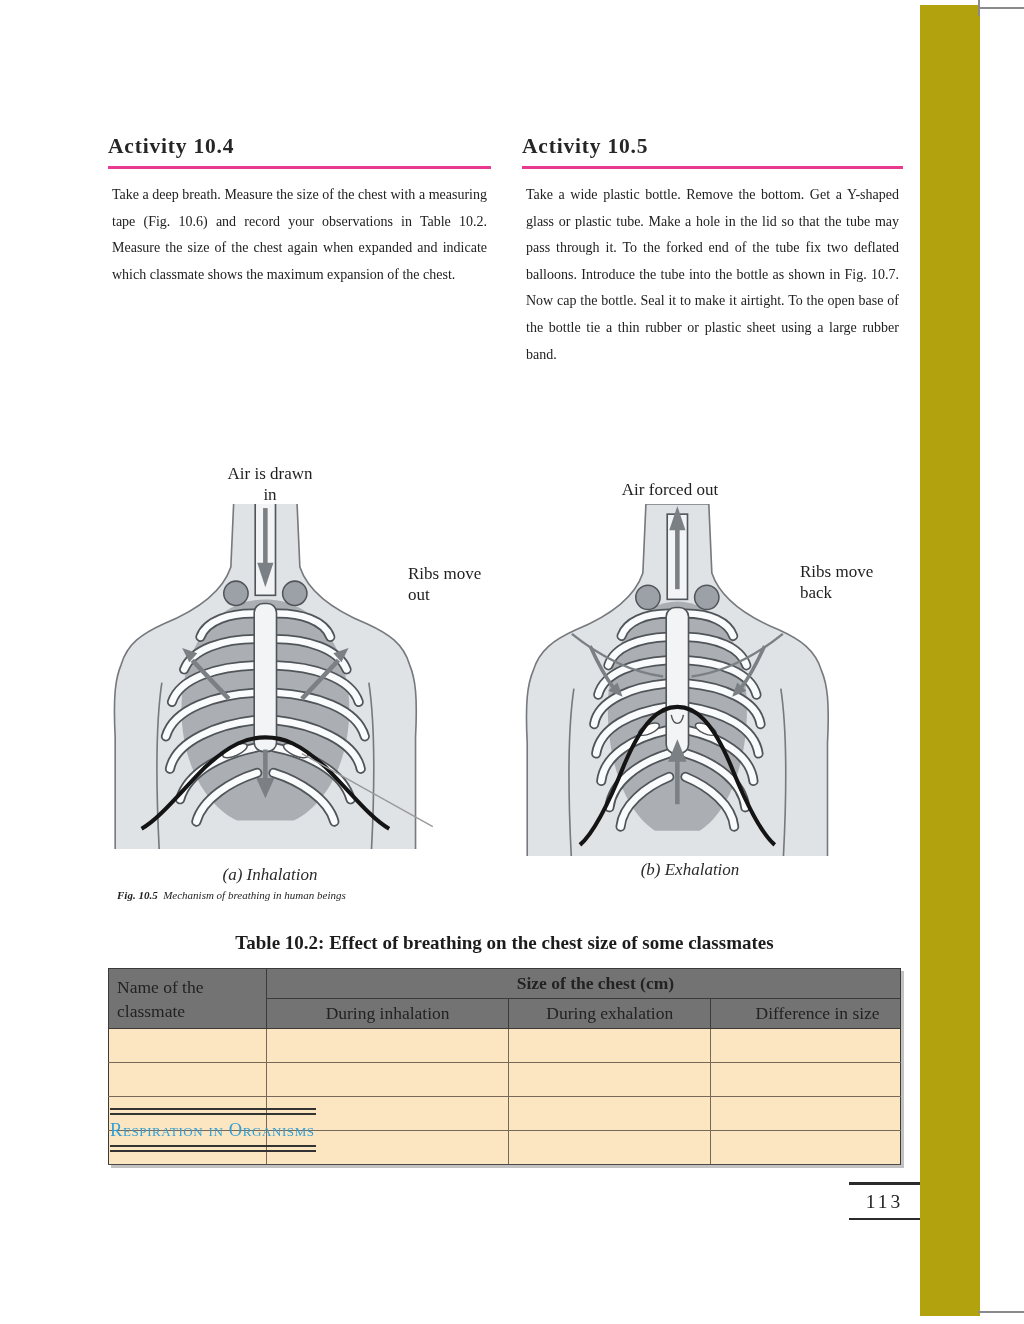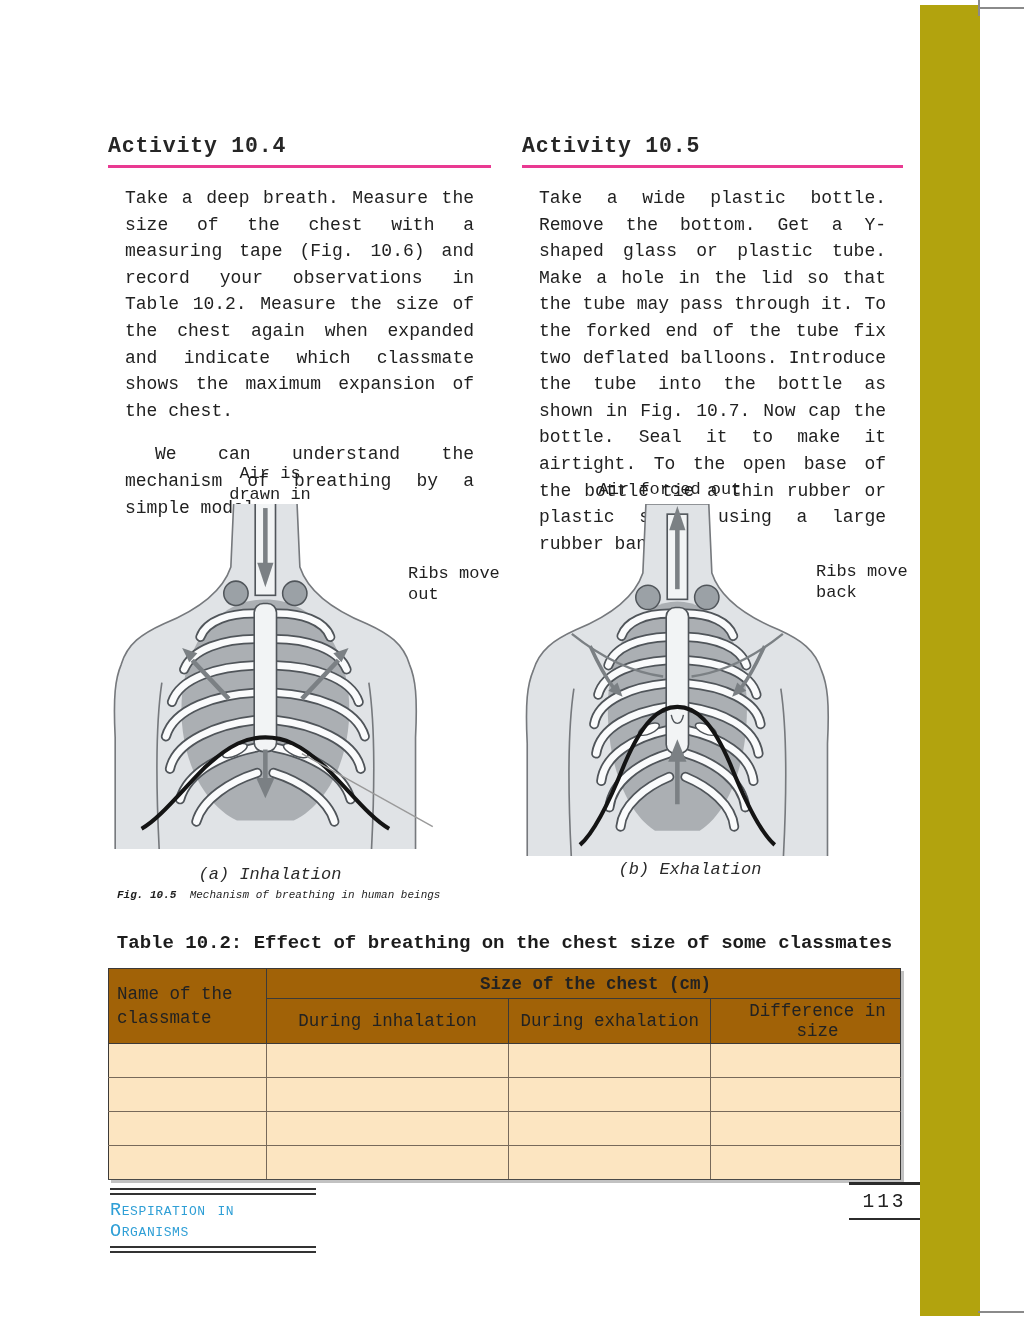--- a/index.html
+++ b/index.html
@@ -1,25 +1,25 @@
 <!DOCTYPE html>
 <html><head>
 <meta charset="utf-8">
 <style>
   html,body{margin:0;padding:0;background:#ffffff;}
   .page{position:relative;width:1024px;height:1324px;background:#ffffff;overflow:hidden;
-        font-family:Liberation Mono, monospace;color:#212121;}
+        font-family:Liberation Serif, serif;color:#212121;}
 
   
   .col{position:absolute;top:134px;}
   .col-left{left:108px;width:383px;}
   .col-right{left:522px;width:381px;}
   .act-title{font-size:21.5px;font-weight:600;letter-spacing:0.8px;color:#262626;margin:0 0 7px 0;}
   .pink-rule{height:3px;background:#e93a92;margin:0 0 13px 0;}
-  .body-p{font-size:18px;line-height:26.6px;text-align:justify;margin:17px;}
+  .body-p{font-size:14px;line-height:26.6px;text-align:justify;margin:4px;}
   .body-p.indent{text-indent:30px;}
 
   
   .panel{position:absolute;}
   .panel-a{left:95px;top:458px;width:405px;height:430px;}
   .panel-b{left:505px;top:458px;width:418px;height:430px;}
   .fig-label{position:absolute;font-size:17px;line-height:20.5px;color:#1f1f1f;}
   .centered{text-align:center;}
   .panel-caption{position:absolute;font-style:italic;font-size:17px;color:#2a2a2a;text-align:center;}
   .fig-caption{position:absolute;left:117px;top:889px;width:790px;font-size:11px;color:#1d1d1d;}
@@ -28,52 +28,51 @@
   svg{display:block;}
   .rib-o{fill:none;stroke:#50555a;stroke-width:10;stroke-linecap:round;}
   .rib-i{fill:none;stroke:#fafbfc;stroke-width:6.5;stroke-linecap:round;}
 
   
   .tbl-title{position:absolute;left:108px;top:932px;width:793px;text-align:center;
              font-size:19px;font-weight:bold;color:#1c1c1c;}
   table.obs{position:absolute;left:108px;top:968px;width:793px;border-collapse:collapse;
             box-shadow:3px 3px 0 rgba(120,120,120,0.45);}
   table.obs th, table.obs td{border:1.6px solid #3c3a38;box-sizing:border-box;}
-  table.obs thead th{background:#a16207;font-size:17.5px;color:#222;font-weight:normal;padding:2px 8px;}
+  table.obs thead th{background:#737373;font-size:17.5px;color:#222;font-weight:normal;padding:2px 8px;}
   th.corner{width:158px;text-align:left;vertical-align:middle;line-height:24px;}
   th.group{font-weight:bold !important;text-align:center;height:30px;}
   th.sub{text-align:center;height:30px;}
   table.obs tbody td{background:#fce5c1;height:34px;border-color:#77695a;}
   table.obs tbody tr td{border-left-color:#77695a;border-right-color:#77695a;}
   table.obs tbody tr:last-child td{border-bottom-color:#4a4a48;}
   table.obs td:first-child, table.obs th:first-child{border-left-color:#3c3a38;}
   table.obs td:last-child, table.obs th:last-child{border-right-color:#3c3a38;padding-left:32px;}
 
   
-  .footer-left{position:absolute;left:110px;top:1188px;width:206px;}
+  .footer-left{position:absolute;left:110px;top:1108px;width:206px;}
   .dbl{height:7px;border-top:2px solid #333;border-bottom:2px solid #333;box-sizing:border-box;}
   .chapter{font-variant:small-caps;color:#2f9fd6;font-size:18.5px;letter-spacing:0.6px;margin:5px 0 4px 0;}
   .footer-right{position:absolute;left:849px;top:1182px;width:71px;}
   .srule{height:2.6px;background:#2b2b2b;}
   .pagenum{text-align:center;font-size:19.5px;letter-spacing:3px;color:#222;margin:6px 0 5px 0;}
 
   
   .olive-band{position:absolute;left:920px;top:5px;width:60px;height:1311px;background:#b2a30e;}
   .crop{position:absolute;background:#8a8a8a;}
 </style>
 </head>
 <body>
 
 <div class="page">
 
   <section class="col col-left">
     <h2 class="act-title">Activity 10.4</h2>
     <div class="pink-rule"></div>
     <p class="body-p">Take a deep breath. Measure the size of the chest with a measuring tape (Fig. 10.6) and record your observations in Table 10.2. Measure the size of the chest again when expanded and indicate which classmate shows the maximum expansion of the chest.</p>
-    <p class="body-p indent">We can understand the mechanism of breathing by a simple model.</p>
   </section>
 
   <section class="col col-right">
     <h2 class="act-title">Activity 10.5</h2>
     <div class="pink-rule"></div>
     <p class="body-p">Take a wide plastic bottle. Remove the bottom. Get a Y-shaped glass or plastic tube. Make a hole in the lid so that the tube may pass through it. To the forked end of the tube fix two deflated balloons. Introduce the tube into the bottle as shown in Fig. 10.7. Now cap the bottle. Seal it to make it airtight. To the open base of the bottle tie a thin rubber or plastic sheet using a large rubber band.</p>
   </section>
 
   <div class="panel panel-a">
     <div class="fig-label centered" style="left:130px;top:6px;width:90px;">Air is drawn in</div>
@@ -158,21 +157,21 @@
 
       <g fill="#7b8084" stroke="#7b8084">
         <line x1="160" y1="242" x2="160" y2="272" stroke-width="4.5"></line>
         <polygon points="151,270 169,270 160,290" stroke="none"></polygon>
       </g>
     </svg>
   </div>
 
   <div class="panel panel-b">
     <div class="fig-label centered" style="left:85px;top:22px;width:160px;">Air forced out</div>
-    <div class="fig-label" style="left:295px;top:104px;width:92px;margin-left:16px;">Ribs move back</div>
+    <div class="fig-label" style="left:295px;top:104px;width:92px;">Ribs move back</div>
     <div class="fig-label centered" style="left:100px;top:348px;width:135px;">Diaphragm moves back</div>
     <div class="panel-caption" style="left:85px;top:402px;width:200px;">(b) Exhalation</div>
 
     <svg style="position:absolute;left:10px;top:46px;" width="345" height="352" viewBox="0 0 340 347">
       <defs>
         <path id="b0" d="M 152,108 C 128,108 110,116 105,130"></path>
           <path id="b1" d="M 151,131 C 122,132 98,141 92,159"></path>
         <path id="b2" d="M 150,154 C 118,156 88,166 82,188"></path>
           <path id="b3" d="M 150,177 C 116,180 82,193 78,217"></path>
         <path id="b4" d="M 150,200 C 116,205 84,220 80,246"></path>

